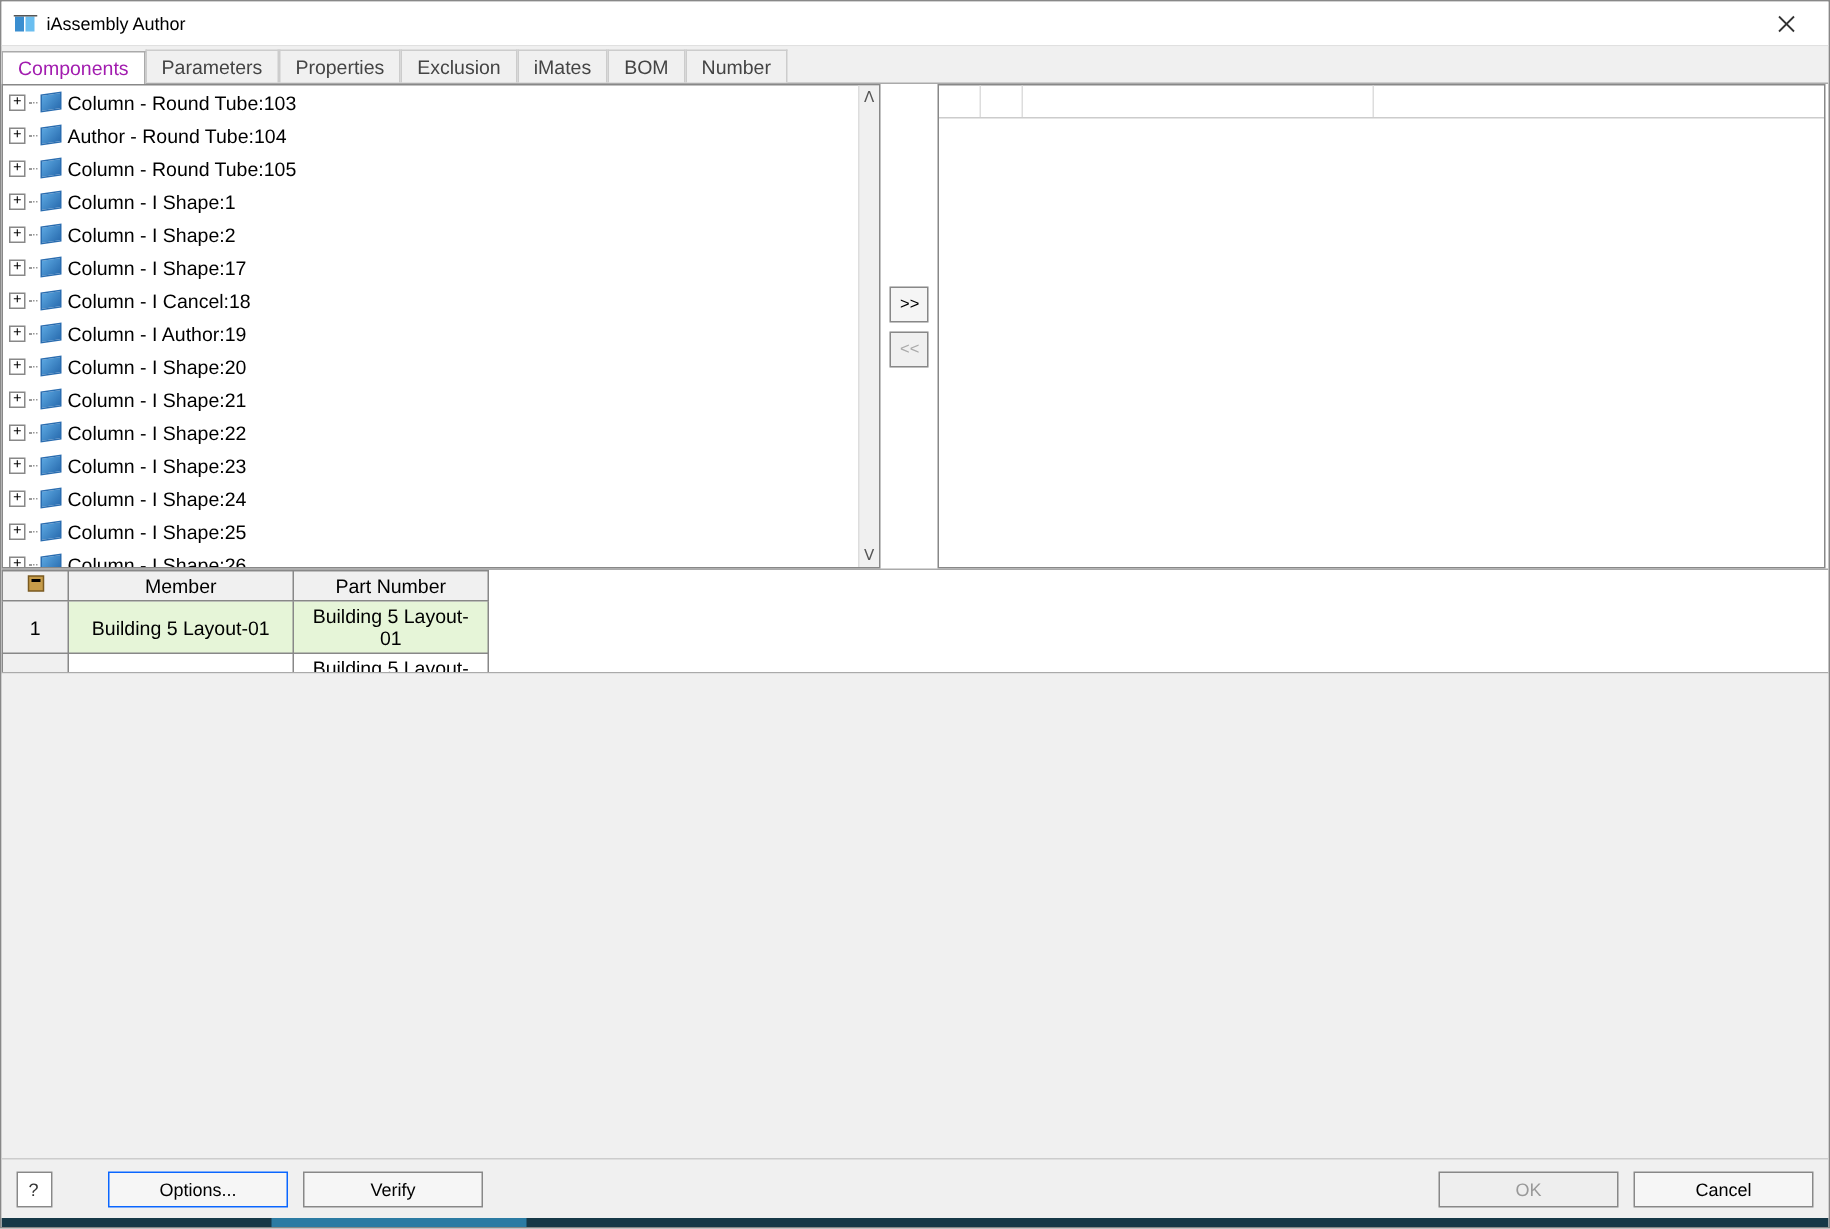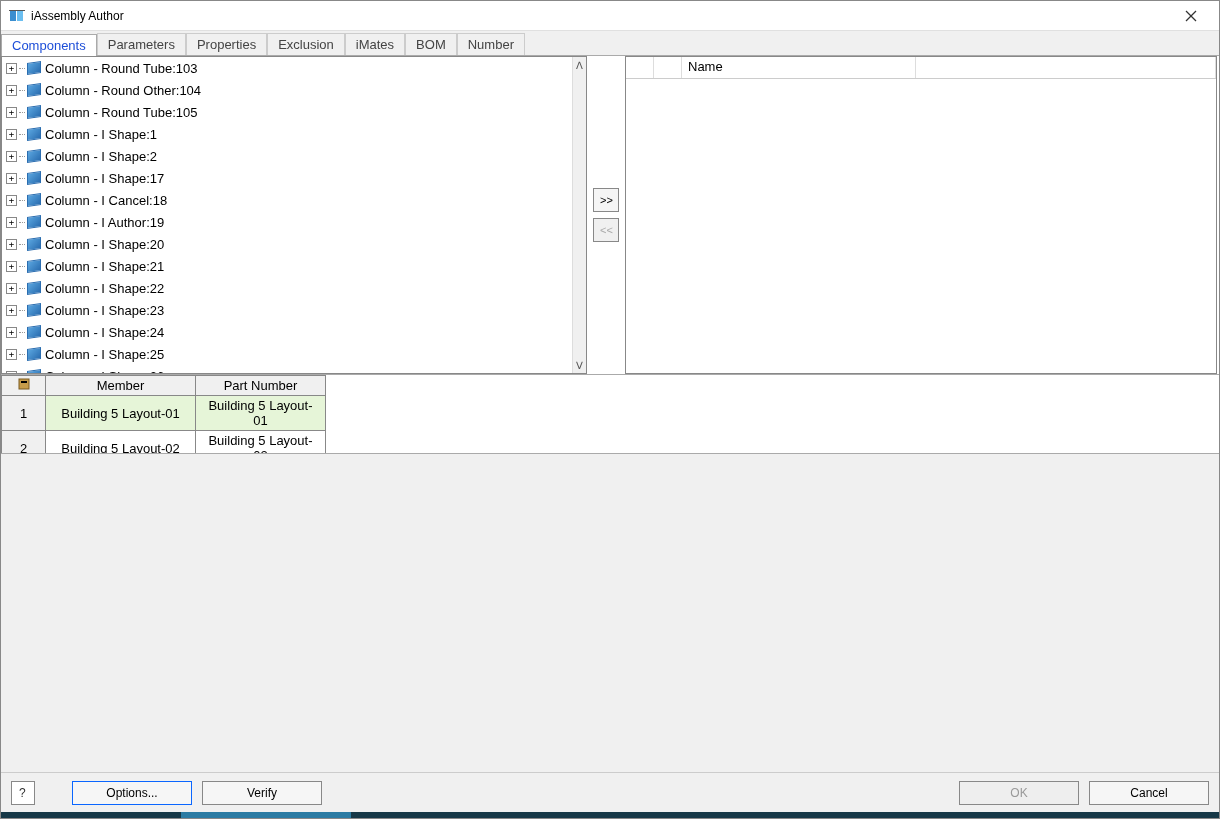--- a/index.html
+++ b/index.html
@@ -55,21 +55,21 @@
     border: 1px solid #ccc;
     border-bottom: none;
     background: #f0f0f0;
     margin-right: 0px;
     color: #444;
     cursor: pointer;
     font-size: 13px;
   }
   .tab.active {
     background: #fff;
-    color: #1d4ed8;
+    color: #a21caf;
     border-color: #aaa;
     position: relative;
     top: 1px;
   }
   .content-area {
     flex: 1;
     display: flex;
     flex-direction: column;
     min-height: 0;
   }
@@ -189,21 +189,21 @@
     grid-template-columns: 28px 28px 1fr 300px;
     height: 22px;
     border-bottom: 1px solid #ccc;
     font-size: 13px;
   }
   .name-head > div {
     border-right: 1px solid #ddd;
     padding: 2px 6px;
   }
   .grid-wrap {
-    height: 80px;
+    height: 70px;
     border-top: 1px solid #aaa;
     border-bottom: 1px solid #aaa;
     overflow: hidden;
   }
   table.grid {
     border-collapse: collapse;
     font-size: 13px;
   }
   table.grid th, table.grid td {
     border: 1px solid #888;
@@ -310,21 +310,21 @@
             <div class="tree-row">
               <span class="expander">+</span>
               <span class="connector-h" style="width: 6px;"></span>
               <span class="part-icon"></span>
               <span class="tree-label">Column - Round Tube:103</span>
             </div>
             <div class="tree-row">
               <span class="expander">+</span>
               <span class="connector-h" style="width: 6px;"></span>
               <span class="part-icon"></span>
-              <span class="tree-label">Column - Round Other:104</span>
+              <span class="tree-label">Author - Round Tube:104</span>
             </div>
             <div class="tree-row">
               <span class="expander">+</span>
               <span class="connector-h" style="width: 6px;"></span>
               <span class="part-icon"></span>
               <span class="tree-label">Column - Round Tube:105</span>
             </div>
             <div class="tree-row">
               <span class="expander">+</span>
               <span class="connector-h" style="width: 6px;"></span>
@@ -408,21 +408,20 @@
 
     <div class="transfer">
       <button>&gt;&gt;</button>
       <button class="disabled">&lt;&lt;</button>
     </div>
 
     <div class="name-pane">
       <div class="name-head">
         <div></div>
         <div></div>
-        <div>Name</div>
         <div></div>
       </div>
     </div>
   </div>
 
   <div class="grid-wrap">
     <table class="grid">
       <thead>
         <tr>
           <th class="rowhead">

